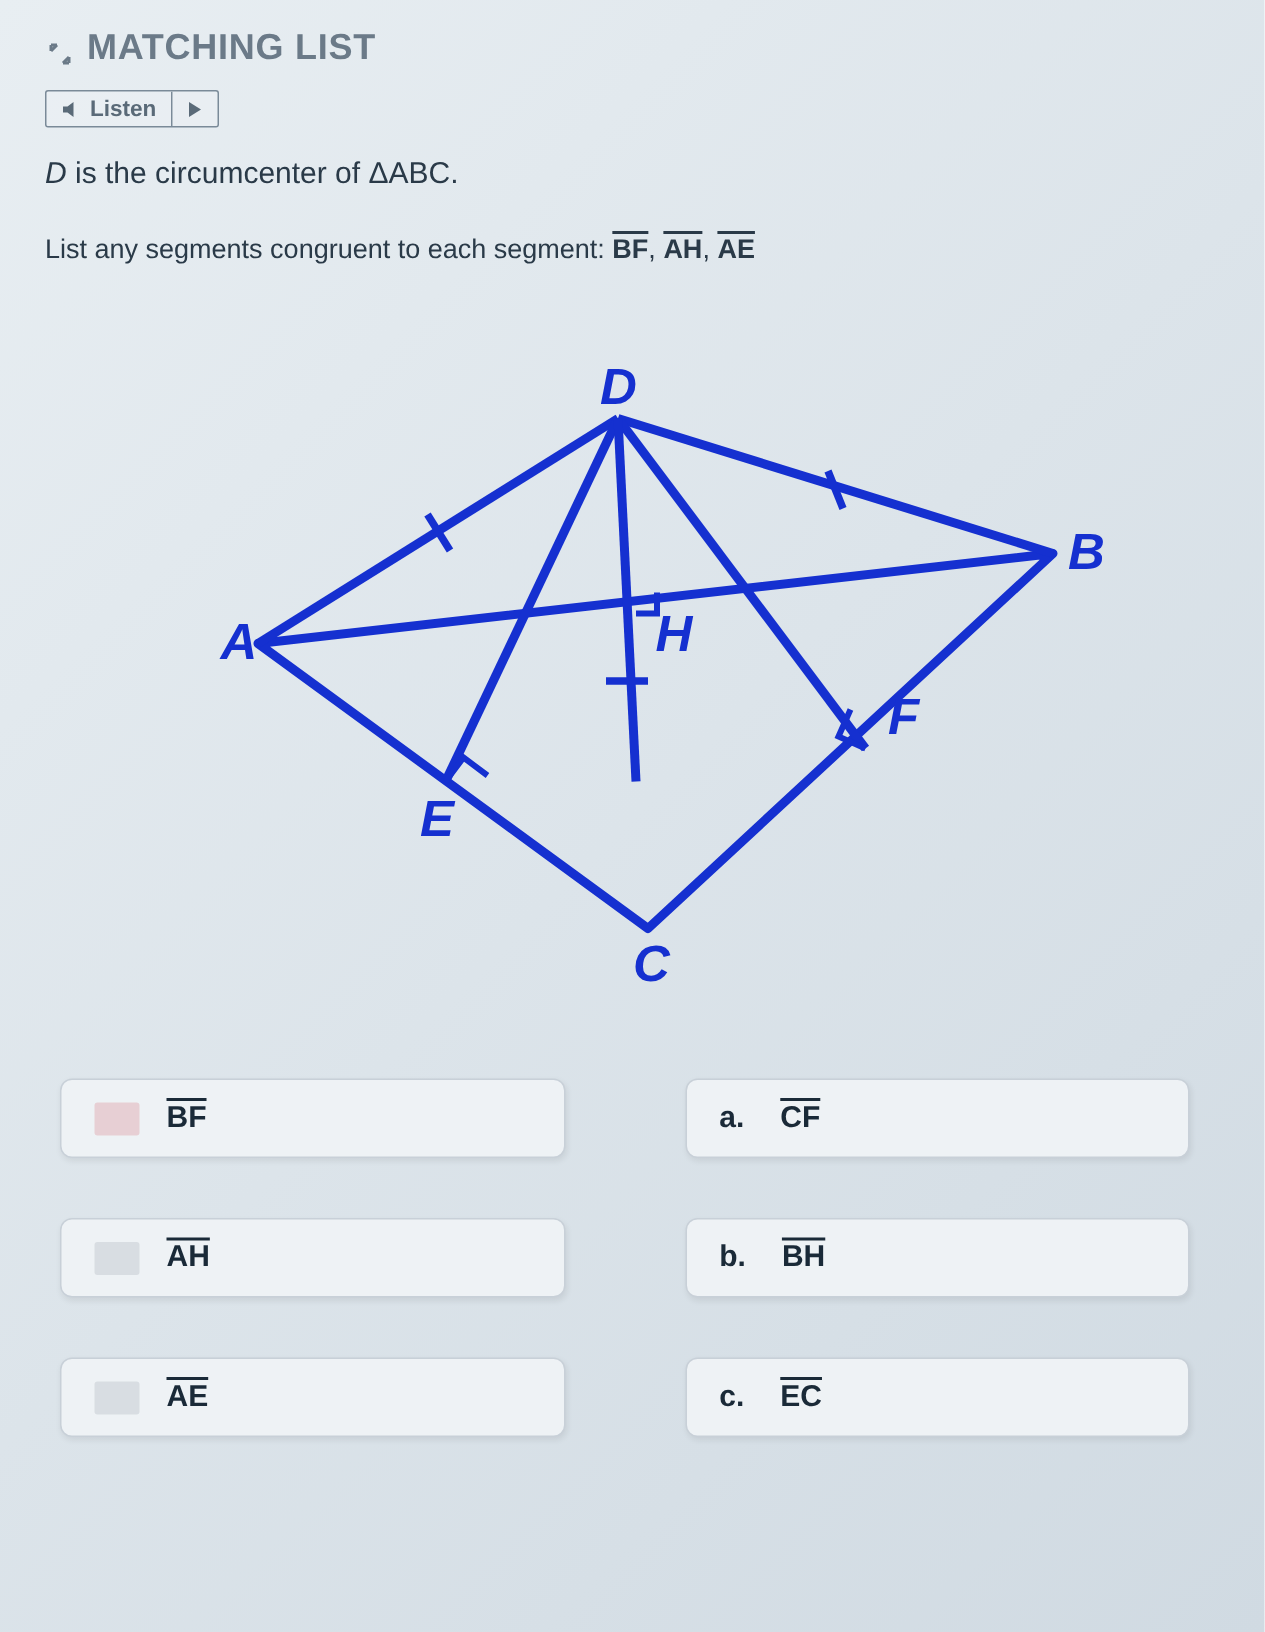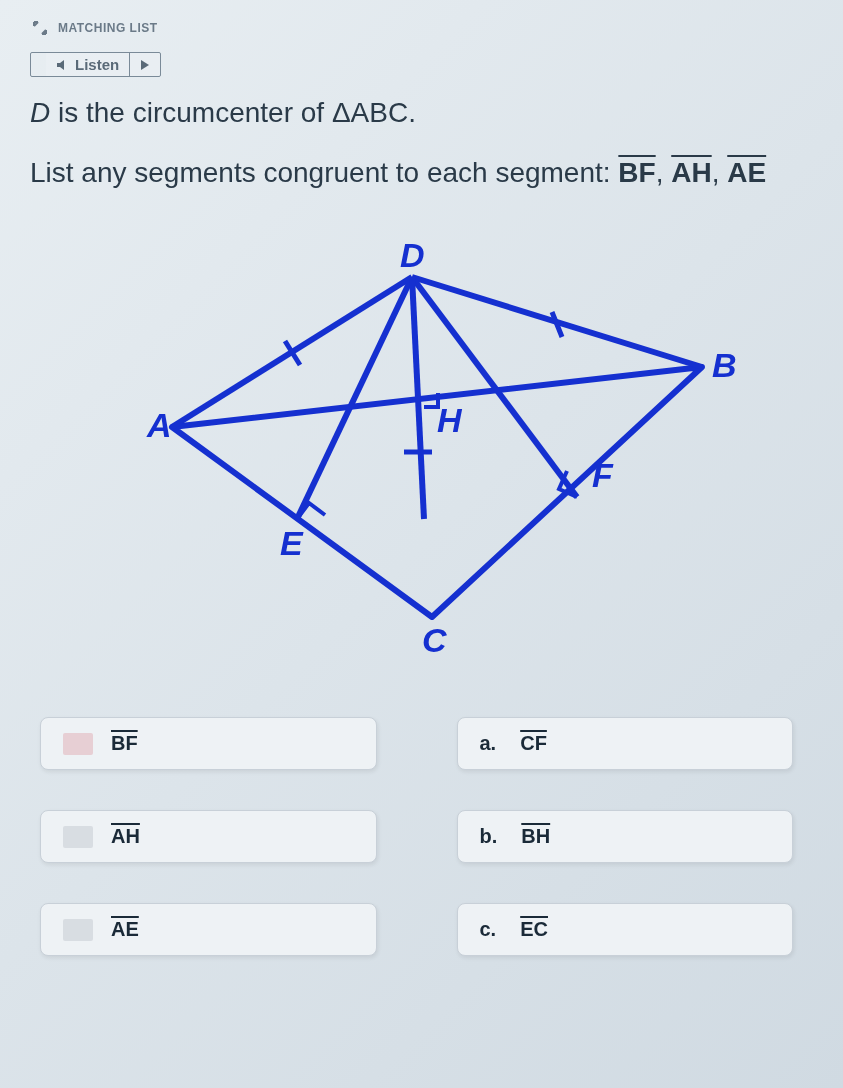--- a/index.html
+++ b/index.html
@@ -8,67 +8,66 @@
     height: 1088px;
     background: linear-gradient(135deg, #e8eef2 0%, #dce4ea 50%, #d0dae2 100%);
     font-family: Arial, Helvetki, sans-serif;
     color: #3a4a5a;
     padding: 18px 30px 30px 30px;
     position: relative;
     overflow: hidden;
   }
   .header-row {
     display: flex;
-    align-items: center;
+    align-items: flex-end;
     gap: 8px;
     margin-bottom: 14px;
     color: #6b7a88;
     font-weight: bold;
-    font-size: 12px;
+    font-size: 24px;
     letter-spacing: 0.5px;
   }
   .header-icon {
     width: 20px; height: 20px;
     display: flex; align-items: center; justify-content: center;
   }
   .listen-box {
     display: inline-flex;
     border: 1.5px solid #7a8a98;
     border-radius: 2px;
     overflow: hidden;
     margin-bottom: 20px;
-    padding-left: 15px;
   }
   .listen-btn {
     display: flex;
     align-items: center;
     gap: 5px;
     padding: 3px 10px;
     font-size: 15px;
     color: #5a6a78;
     font-weight: 600;
     border-right: 1.5px solid #7a8a98;
     background: rgba(255,255,255,0.15);
   }
   .listen-play {
     padding: 3px 10px;
     display: flex;
     align-items: center;
     background: rgba(255,255,255,0.15);
   }
   .prompt {
-    font-size: 28px;
+    font-size: 20px;
     color: #2a3a48;
     margin-bottom: 28px;
   }
   .prompt .italic { font-style: italic; }
   .prompt2 {
-    font-size: 28px;
+    font-size: 18px;
     color: #2a3a48;
-    margin-bottom: 48px;
+    margin-bottom: 62px;
   }
   .overline {
     text-decoration: overline;
     text-decoration-thickness: 1.5px;
     font-style: normal;
     font-weight: 600;
   }
   .figure-wrap {
     width: 100%;
     display: flex;

